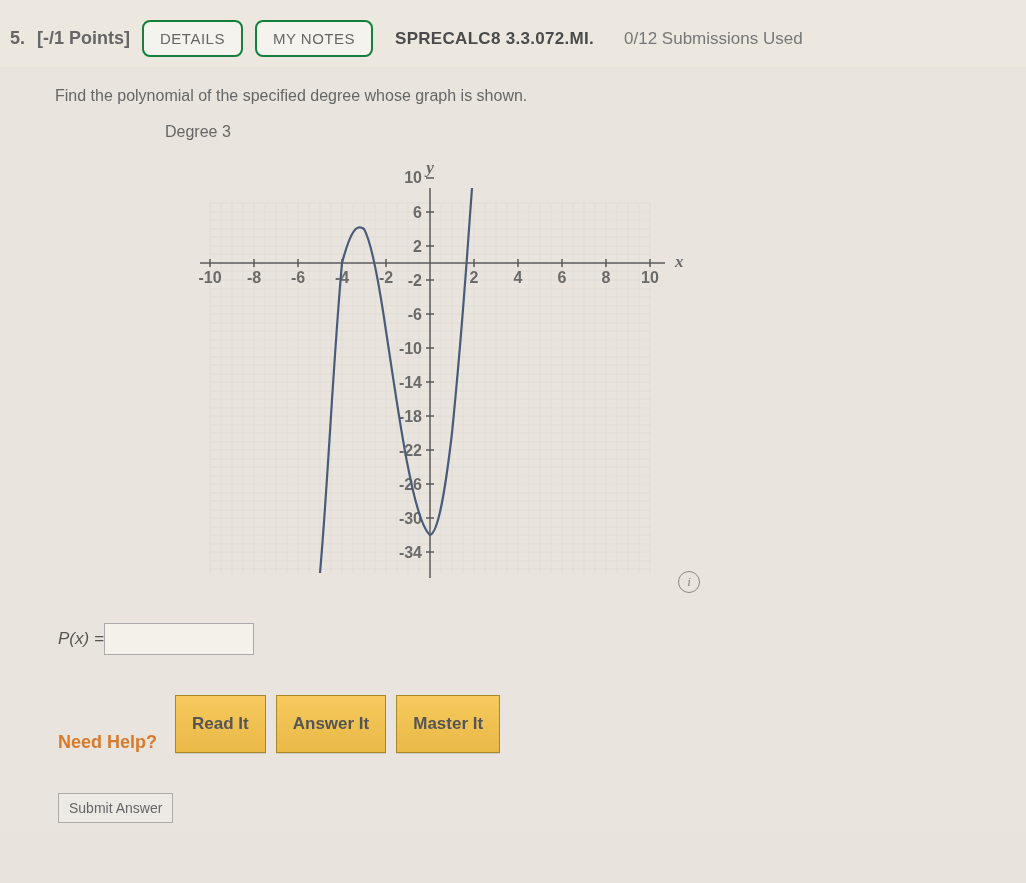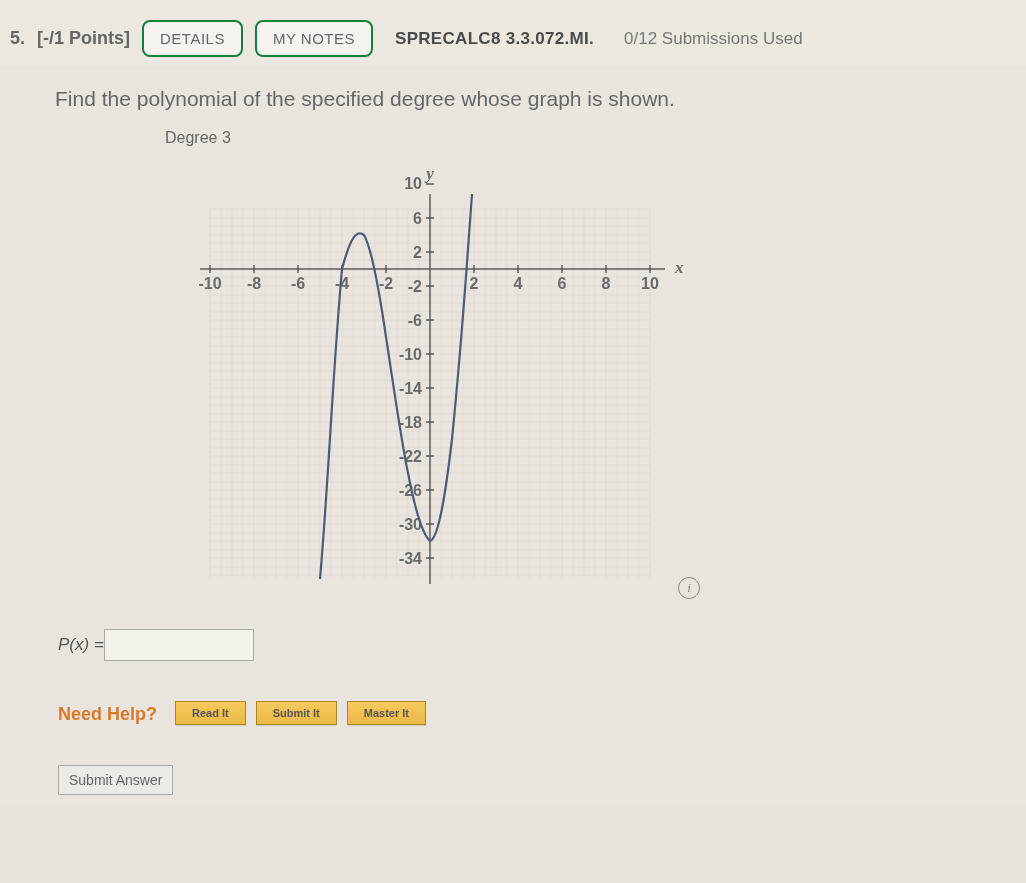--- a/index.html
+++ b/index.html
@@ -51,21 +51,21 @@
     color: #777;
     font-size: 17px;
     margin-left: 18px;
   }
   .content {
     padding: 20px 40px 10px 55px;
     background: #e9e5de;
   }
   .prompt {
     color: #666;
-    font-size: 21px;
+    font-size: 16px;
     margin-bottom: 18px;
   }
   .degree {
     color: #666;
     font-size: 16px;
     margin-left: 110px;
     margin-bottom: 22px;
   }
   .graph-wrap {
     margin-left: 115px;
@@ -120,22 +120,22 @@
   }
   .need-help {
     color: #d87a2a;
     font-weight: bold;
     font-size: 18px;
     margin-right: 8px;
   }
   .help-btn {
     background: linear-gradient(#f6ca5e, #e9b946);
     border: 1px solid #a98726;
-    padding: 5px 16px;
-    font-size: 11px;
+    padding: 18px 16px;
+    font-size: 17px;
     font-weight: bold;
     color: #555;
     cursor: pointer;
     box-shadow: 0 1px 0 rgba(0,0,0,0.1);
   }
   .submit-row {
     margin: 40px 0 0 3px;
   }
   .submit-btn {
     background: #eceae4;
@@ -352,20 +352,20 @@
   </div>
 
   <div class="answer-row">
     <span class="px-label">P(x) =</span>
     <input class="answer-input" type="text" value="" style="">
   </div>
 
   <div class="help-row">
     <span class="need-help">Need Help?</span>
     <button class="help-btn">Read It</button>
-    <button class="help-btn">Submit It</button>
+    <button class="help-btn">Answer It</button>
     <button class="help-btn">Master It</button>
   </div>
 
   <div class="submit-row">
     <button class="submit-btn">Submit Answer</button>
   </div>
 </div>
 
 </body></html>

